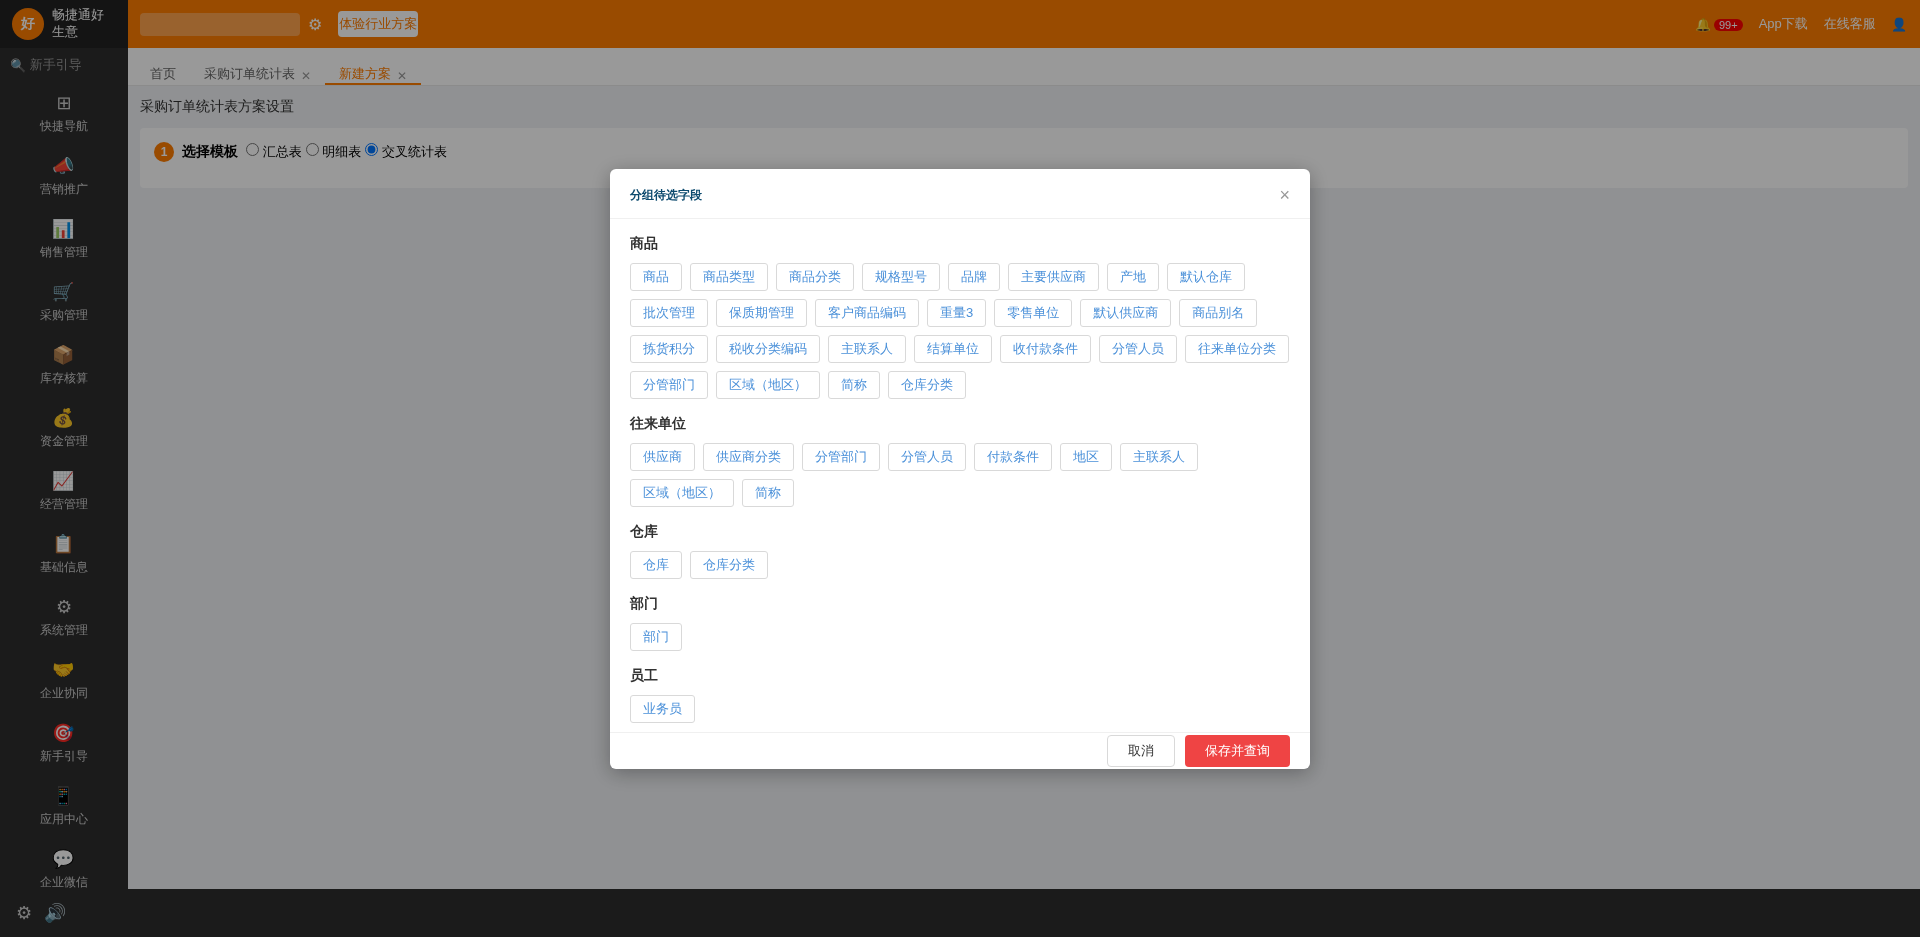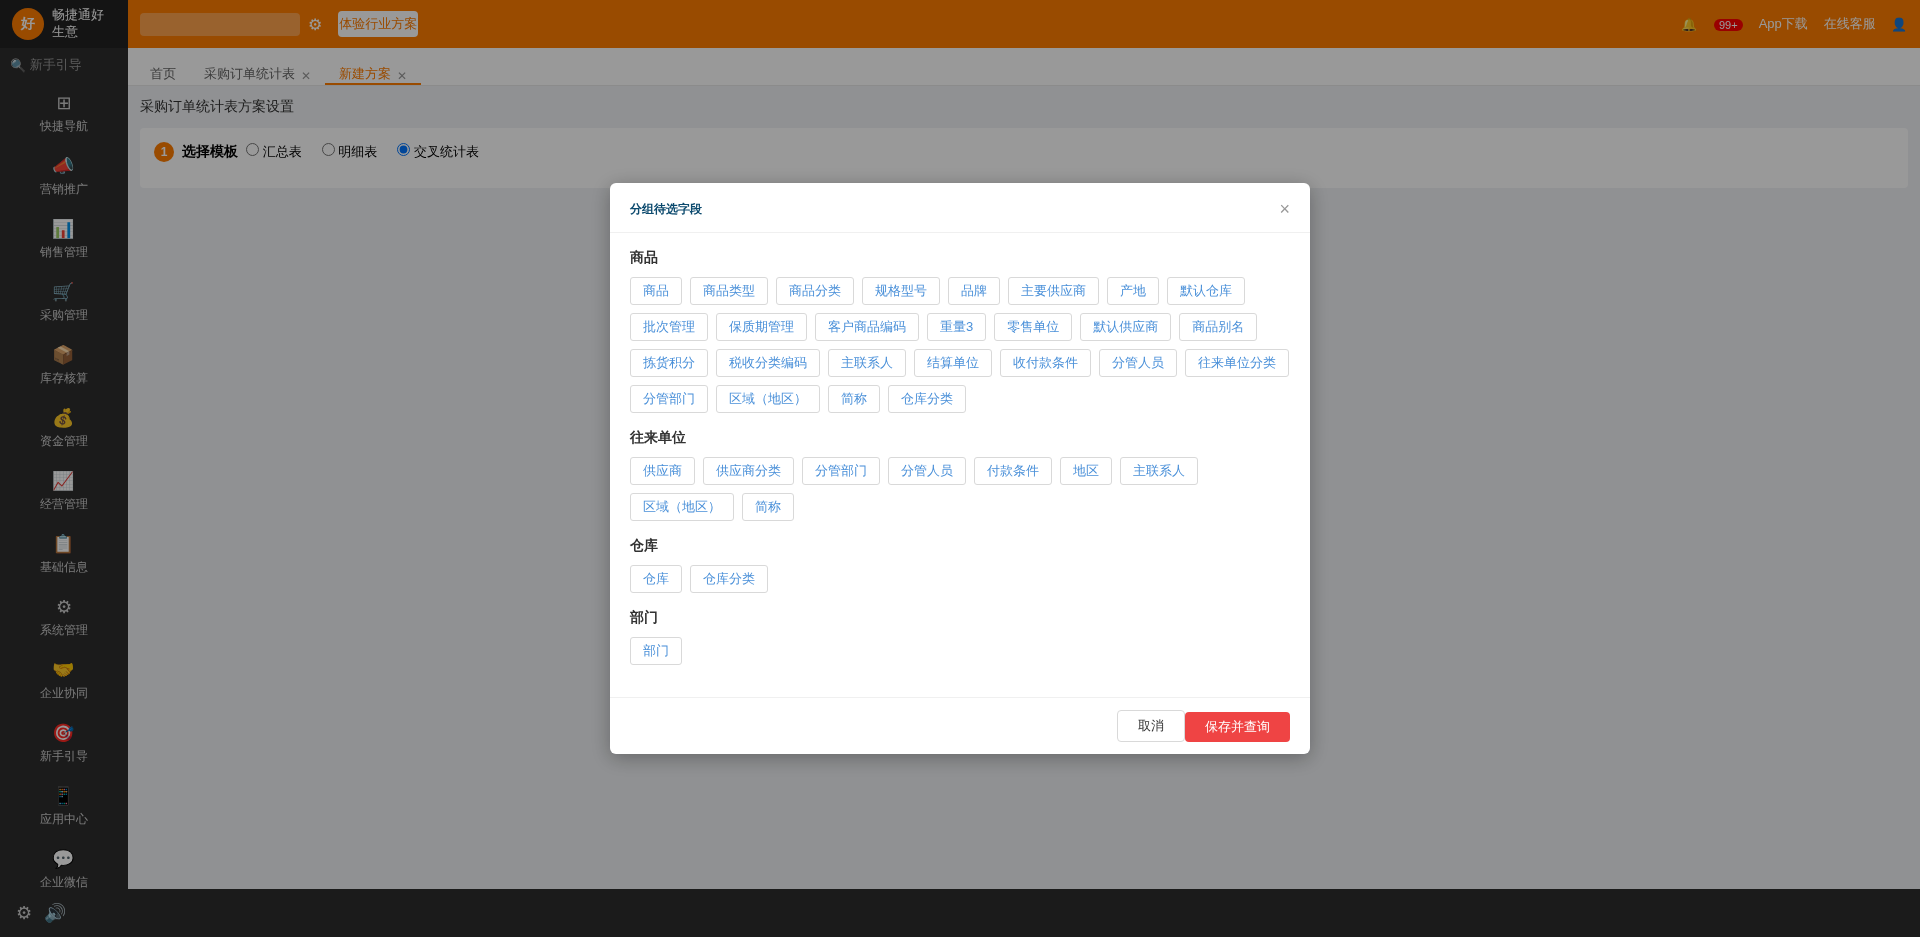--- a/index.html
+++ b/index.html
@@ -25,21 +25,21 @@
 
     
     .topbar {
       position: fixed; left: 128px; top: 0; right: 0; height: 48px; background: #ff7d00; display: flex; align-items: center; padding: 0 12px; z-index: 9;
     }
     .topbar-search { background: rgba(255,255,255,0.3); border: none; border-radius: 4px; padding: 4px 24px 4px 8px; color: white; font-size: 13px; width: 160px; }
     .topbar-search::placeholder { color: rgba(255,255,255,0.7); }
     .topbar-gear { color: white; margin: 0 8px; cursor: pointer; font-size: 16px; }
     .topbar-btn { background: #fff; color: #ff7d00; border: none; border-radius: 4px; padding: 4px 1px; cursor: pointer; font-size: 13px; margin-left: 8px; }
     .topbar-right { margin-left: auto; display: flex; align-items: center; gap: 16px; color: white; font-size: 13px; }
-    .topbar-badge { background: #f00; color: white; border-radius: 10px; padding: 0 5px; font-size: 11px; margin-left: 16px; }
+    .topbar-badge { background: #f00; color: white; border-radius: 10px; padding: 0 5px; font-size: 11px; margin-left: 2px; }
 
     
     .tabbar {
       position: fixed; left: 128px; top: 48px; right: 0; height: 38px; background: #fff; border-bottom: 1px solid #e8e8e8; display: flex; align-items: stretch; z-index: 8; padding: 0 8px;
     }
     .tab-item { display: flex; align-items: flex-end; padding: 0 14px; cursor: pointer; font-size: 13px; color: #666; border-bottom: 2px solid transparent; white-space: nowrap; gap: 6px; }
     .tab-item.active { color: #ff7d00; border-bottom-color: #ff7d00; }
     .tab-close { font-size: 12px; color: #999; }
 
     
@@ -47,21 +47,21 @@
       position: fixed; left: 128px; top: 86px; right: 0; bottom: 0; background: #f0f2f5; overflow: hidden;
     }
     .main-inner { padding: 12px; }
     .page-title { font-size: 14px; color: #333; margin-bottom: 12px; }
 
     .step-section { background: #fff; border-radius: 4px; padding: 14px; margin-bottom: 10px; }
     .step-header { display: flex; align-items: center; gap: 8px; margin-bottom: 12px; }
     .step-num { width: 20px; height: 20px; background: #ff7d00; color: white; border-radius: 50%; display: flex; align-items: center; justify-content: center; font-size: 12px; font-weight: bold; }
     .step-title { font-weight: bold; font-size: 14px; }
 
-    .template-options { display: flex; gap: 20px; }
+    .template-options { display: flex; gap: 4px; }
 
     
     .bottombar {
       position: fixed; bottom: 0; left: 0; right: 0; height: 48px; background: #2d2d2d; display: flex; align-items: center; padding: 0 16px; gap: 12px; z-index: 10;
     }
     .bottombar-icon { color: #ccc; font-size: 18px; cursor: pointer; }
 
     
     .overlay {
       position: fixed; left: 0; top: 0; right: 0; bottom: 0; background: rgba(0,0,0,0.4); z-index: 100; display: flex; align-items: center; justify-content: center;
@@ -70,21 +70,21 @@
     
     .modal {
       background: white; border-radius: 6px; width: 700px; max-height: 600px; display: flex; flex-direction: column; box-shadow: 0 4px 20px rgba(0,0,0,0.3);
     }
     .modal-header {
       padding: 16px 20px 12px; display: flex; align-items: center; justify-content: space-between; border-bottom: 1px solid #f0f0f0;
     }
     .modal-title { font-size: 12px; font-weight: bold; color: #0c4a6e; }
     .modal-close { cursor: pointer; font-size: 18px; color: #999; }
     .modal-body { flex: 1; overflow-y: auto; padding: 16px 20px; }
-    .modal-footer { padding: 12px 20px; display: flex; justify-content: flex-end; border-top: 1px solid #f0f0f0; align-items: flex-end; }
+    .modal-footer { padding: 2px 20px; display: flex; justify-content: flex-end; gap: 10px; border-top: 1px solid #f0f0f0; }
 
     .section-title { font-weight: bold; color: #333; margin-bottom: 10px; font-size: 14px; }
     .field-grid { display: flex; flex-wrap: wrap; gap: 8px; margin-bottom: 16px; }
     .field-tag {
       border: 1px solid #d9d9d9; border-radius: 3px; padding: 4px 12px; font-size: 13px; color: #4a90d9; cursor: pointer; background: white;
     }
 
     .cancel-btn {
       padding: 6px 20px; border: 1px solid #d9d9d9; background: white; border-radius: 4px; cursor: pointer; font-size: 13px; color: #333;
     }
@@ -275,19 +275,25 @@
             <div class="field-tag">仓库</div>
             <div class="field-tag">仓库分类</div>
           </div>
         </div>
         <div>
           <div class="section-title">部门</div>
           <div class="field-grid">
             <div class="field-tag">部门</div>
           </div>
         </div>
+        <div>
+          <div class="section-title">员工</div>
+          <div class="field-grid">
+            <div class="field-tag">业务员</div>
+          </div>
+        </div>
       </div>
     <div class="modal-footer">
       <button class="cancel-btn">取消</button>
       <button class="save-btn">保存并查询</button>
     </div>
   </div>
 </div>
 
 </body></html>

